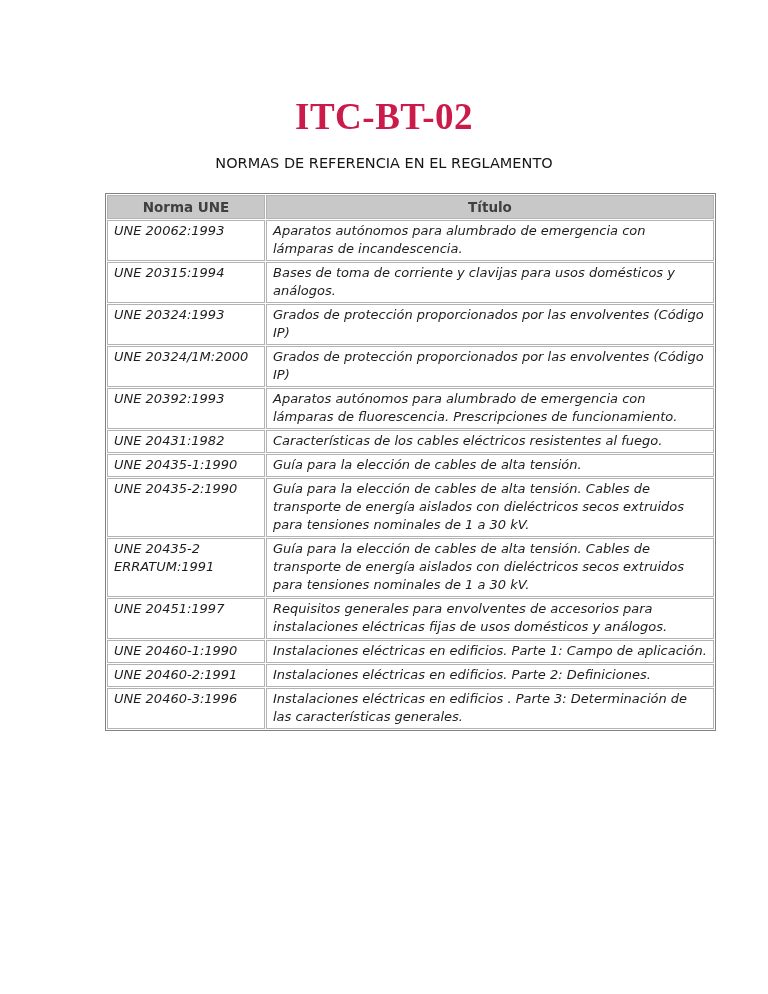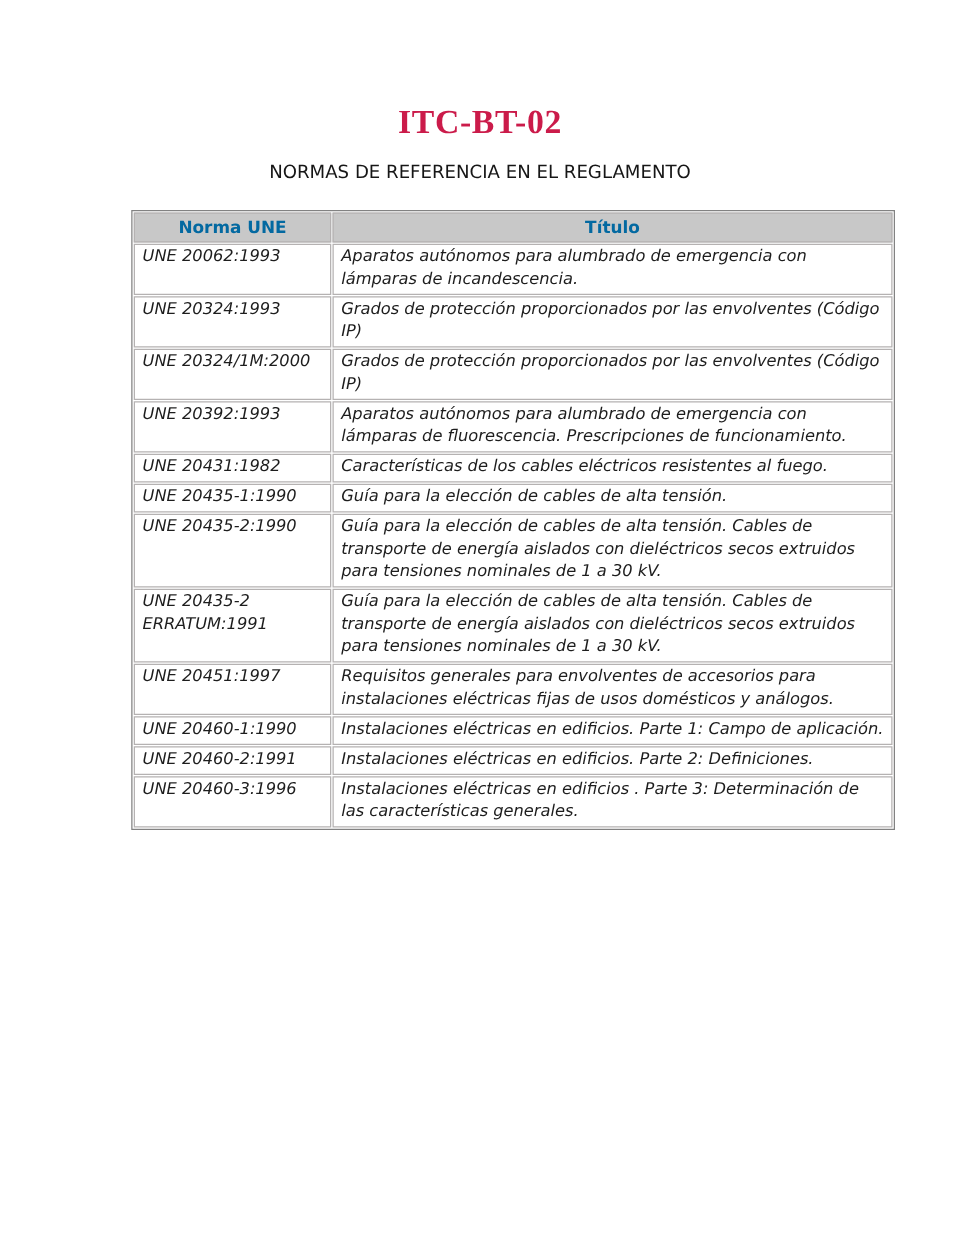--- a/index.html
+++ b/index.html
@@ -5,25 +5,25 @@
   html, body { margin: 0; padding: 0; background: #ffffff; }
   .page {
     position: relative;
     width: 768px;
     height: 994px;
     background: #ffffff;
     overflow: hidden;
     font-family: "DejaVu Sans", sans-serif;
   }
   .doc-title {
-    margin: 0;
+    margin: 13px;
     padding-top: 82px;
     text-align: center;
     font-family: "Liberation Serif", serif;
-    font-size: 27px;
+    font-size: 37px;
     font-weight: bold;
     letter-spacing: 0.5px;
     color: var(--title-color, #cb1b4a);
   }
   .doc-subtitle {
     margin: 17px 0 0 0;
     text-align: center;
     font-family: "DejaVu Sans", sans-serif;
     font-weight: normal;
     font-size: 14.5px;
@@ -39,21 +39,21 @@
     border: 1px solid var(--border-outer, #828282);
     background: #ffffff;
   }
   table.normas th, table.normas td {
     border: 1px solid var(--border-inner, #b5b2b2);
   }
   table.normas th {
     background: var(--header-row-bg, #c8c8c8);
     font-size: 13.5px;
     font-weight: bold;
-    color: #0369a1;
+    color: #404040;
     padding: 3px 4px;
     text-align: center;
   }
   table.normas td {
     font-size: 13px;
     line-height: 18px;
     padding: 1px 5px 2px 6px;
     color: var(--body-text, #1d1d1d);
     vertical-align: top;
     word-wrap: break-word;
@@ -83,20 +83,24 @@
         <th>Norma UNE</th>
         <th>Título</th>
       </tr>
     </thead>
     <tbody id="table-body">
     <tr>
       <td>UNE 20062:1993</td>
       <td>Aparatos autónomos para alumbrado de emergencia con lámparas de incandescencia.</td>
     </tr>
 
+    <tr>
+      <td>UNE 20315:1994</td>
+      <td>Bases de toma de corriente y clavijas para usos domésticos y análogos.</td>
+    </tr>
 
     <tr>
       <td>UNE 20324:1993</td>
       <td>Grados de protección proporcionados por las envolventes (Código IP)</td>
     </tr>
 
     <tr>
       <td>UNE 20324/1M:2000</td>
       <td>Grados de protección proporcionados por las envolventes (Código IP)</td>
     </tr>

